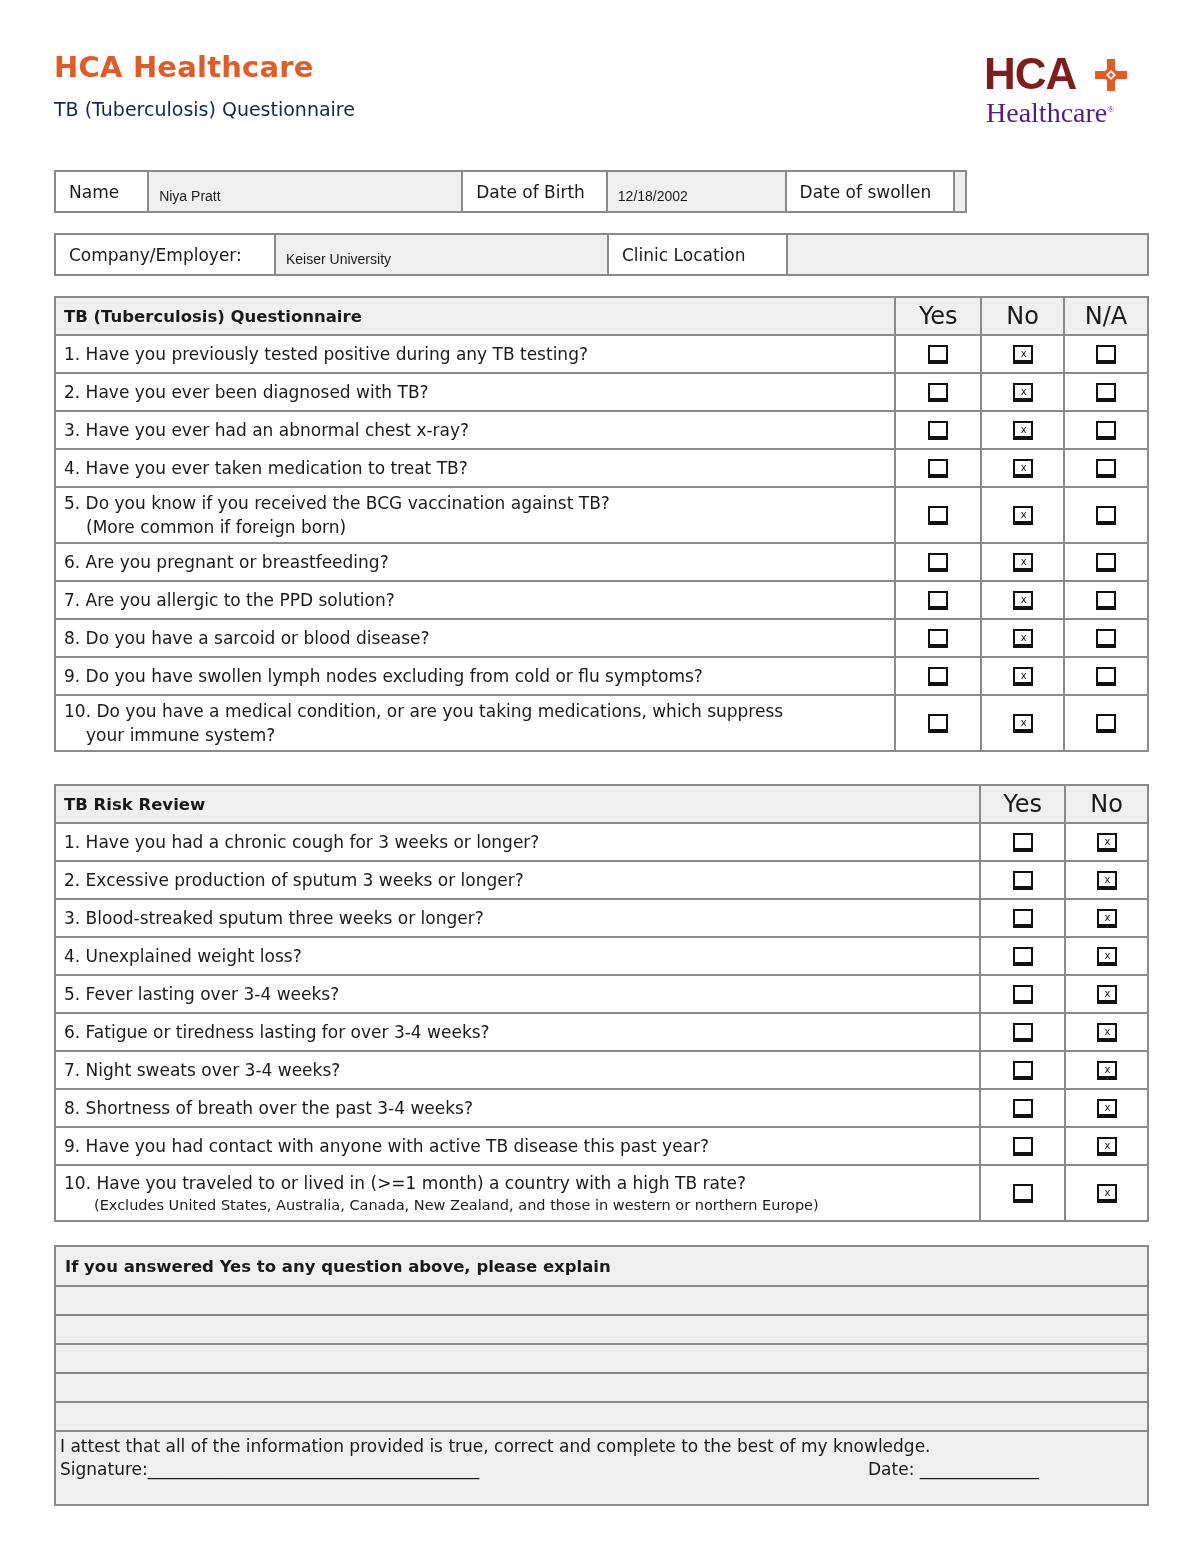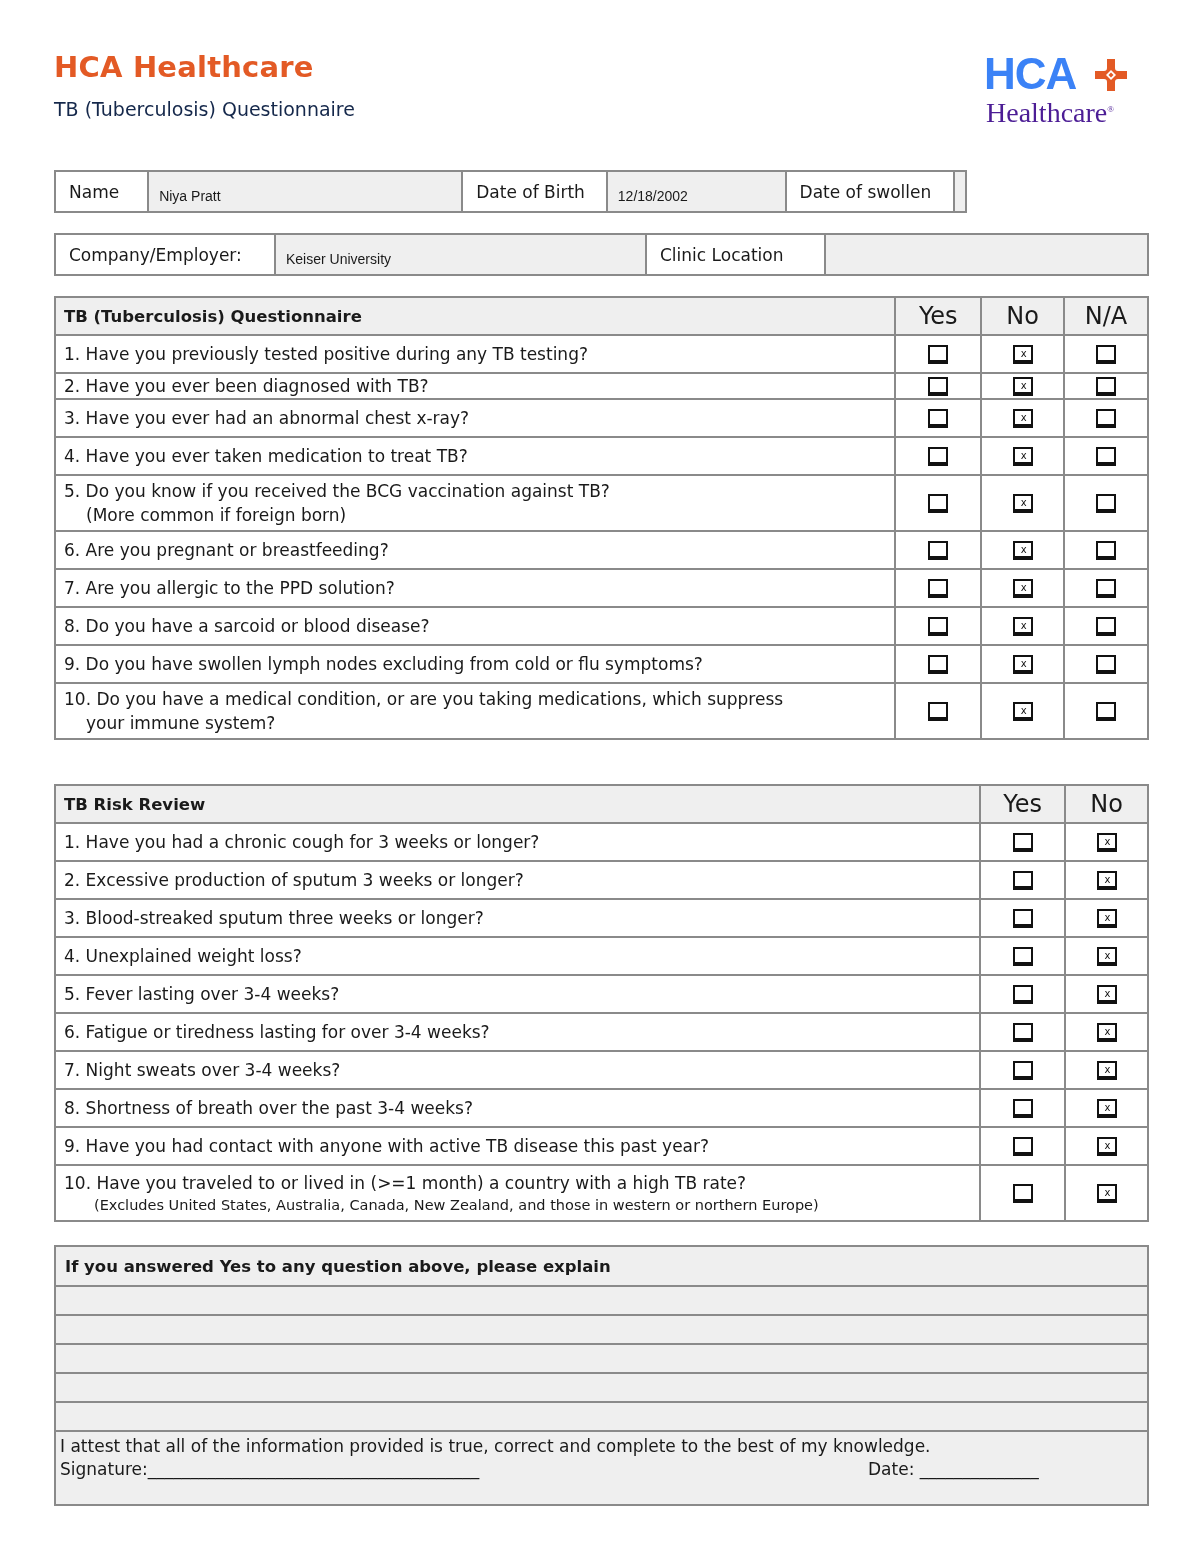--- a/index.html
+++ b/index.html
@@ -3,21 +3,21 @@
 <meta charset="utf-8">
 <style>
   * { box-sizing: border-box; margin: 0; padding: 0; }
   html, body { width: 1200px; height: 1553px; background: #ffffff; }
   body { font-family: "DejaVu Sans", sans-serif; color: #1a1a1a; position: relative; overflow: hidden; }
 
   .brand-title { position: absolute; left: 54px; top: 50px; font-size: 29px; font-weight: bold; color: #e35a25; letter-spacing: 0.2px; }
   .doc-subtitle { position: absolute; left: 54px; top: 98px; font-size: 19px; color: #15284b; }
 
   .logo { position: absolute; left: 984px; top: 50px; width: 170px; height: 80px; }
-  .logo-hca { position: absolute; left: 0; top: 0; font-family: "Liberation Sans", sans-serif; font-weight: bold; font-size: 44px; color: #3b82f6; letter-spacing: -1px; line-height: 48px; }
+  .logo-hca { position: absolute; left: 0; top: 0; font-family: "Liberation Sans", sans-serif; font-weight: bold; font-size: 44px; color: #7f1d1d; letter-spacing: -1px; line-height: 48px; }
   .logo-cross { position: absolute; left: 110px; top: 8px; width: 34px; height: 34px; }
   .logo-health { position: absolute; left: 2px; top: 44px; font-family: "Liberation Serif", serif; font-size: 28px; color: #4c1d95; line-height: 30px; }
   .logo-reg { font-size: 9px; vertical-align: super; }
 
   .info-table { position: absolute; left: 54px; display: flex; border: 2px solid #8a8a8a; height: 43px; }
   .info-table .cell { border-right: 2px solid #8a8a8a; display: flex; align-items: center; font-size: 17px; color: #1a1a1a; padding-left: 13px; }
   .info-table .cell:last-child { border-right: none; }
   .info-table .label { background: #fff; }
   .info-table .value { background: #efefef; font-family: "Liberation Sans", sans-serif; font-size: 14px; padding-left: 10px; padding-top: 8px; }
 
@@ -60,21 +60,21 @@
   <div class="cell label" style="width:97px;">Name</div>
   <div class="cell value" style="width:329px;">Niya Pratt</div>
   <div class="cell label" style="width:151px;">Date of Birth</div>
   <div class="cell value" style="width:187px;">12/18/2002</div>
   <div class="cell label" style="width:176px;">Date of swollen</div>
   <div class="cell value" style="flex:1;"></div>
 </div>
 
 <div class="info-table" style="top:233px; width:1095px;">
   <div class="cell label" style="width:220px;">Company/Employer:</div>
-  <div class="cell value" style="width:371px;">Keiser University</div>
+  <div class="cell value" style="width:333px;">Keiser University</div>
   <div class="cell label" style="width:179px;">Clinic Location</div>
   <div class="cell value" style="flex:1;"></div>
 </div>
 
 <table class="q" style="top:296px;">
   <colgroup>
       <col style="width:842px">
       <col style="width:86px">
       <col style="width:83px">
       <col style="width:84px">
@@ -88,21 +88,21 @@
   </tr>
   </tbody>
     <tbody id="q-body">
       <tr>
         <td class="qtext" style="height: 38px;"><span>1. Have you previously tested positive during any TB testing?</span></td>
         <td class="cb"><span class="box"></span></td>
         <td class="cb"><span class="box checked"></span></td>
         <td class="cb"><span class="box"></span></td>
       </tr>
       <tr>
-        <td class="qtext" style="height: 26px;"><span>2. Have you ever been diagnosed with TB?</span></td>
+        <td class="qtext" style="height: 38px;"><span>2. Have you ever been diagnosed with TB?</span></td>
         <td class="cb"><span class="box"></span></td>
         <td class="cb"><span class="box checked"></span></td>
         <td class="cb"><span class="box"></span></td>
       </tr>
       <tr>
         <td class="qtext" style="height: 38px;"><span>3. Have you ever had an abnormal chest x-ray?</span></td>
         <td class="cb"><span class="box"></span></td>
         <td class="cb"><span class="box checked"></span></td>
         <td class="cb"><span class="box"></span></td>
       </tr>

